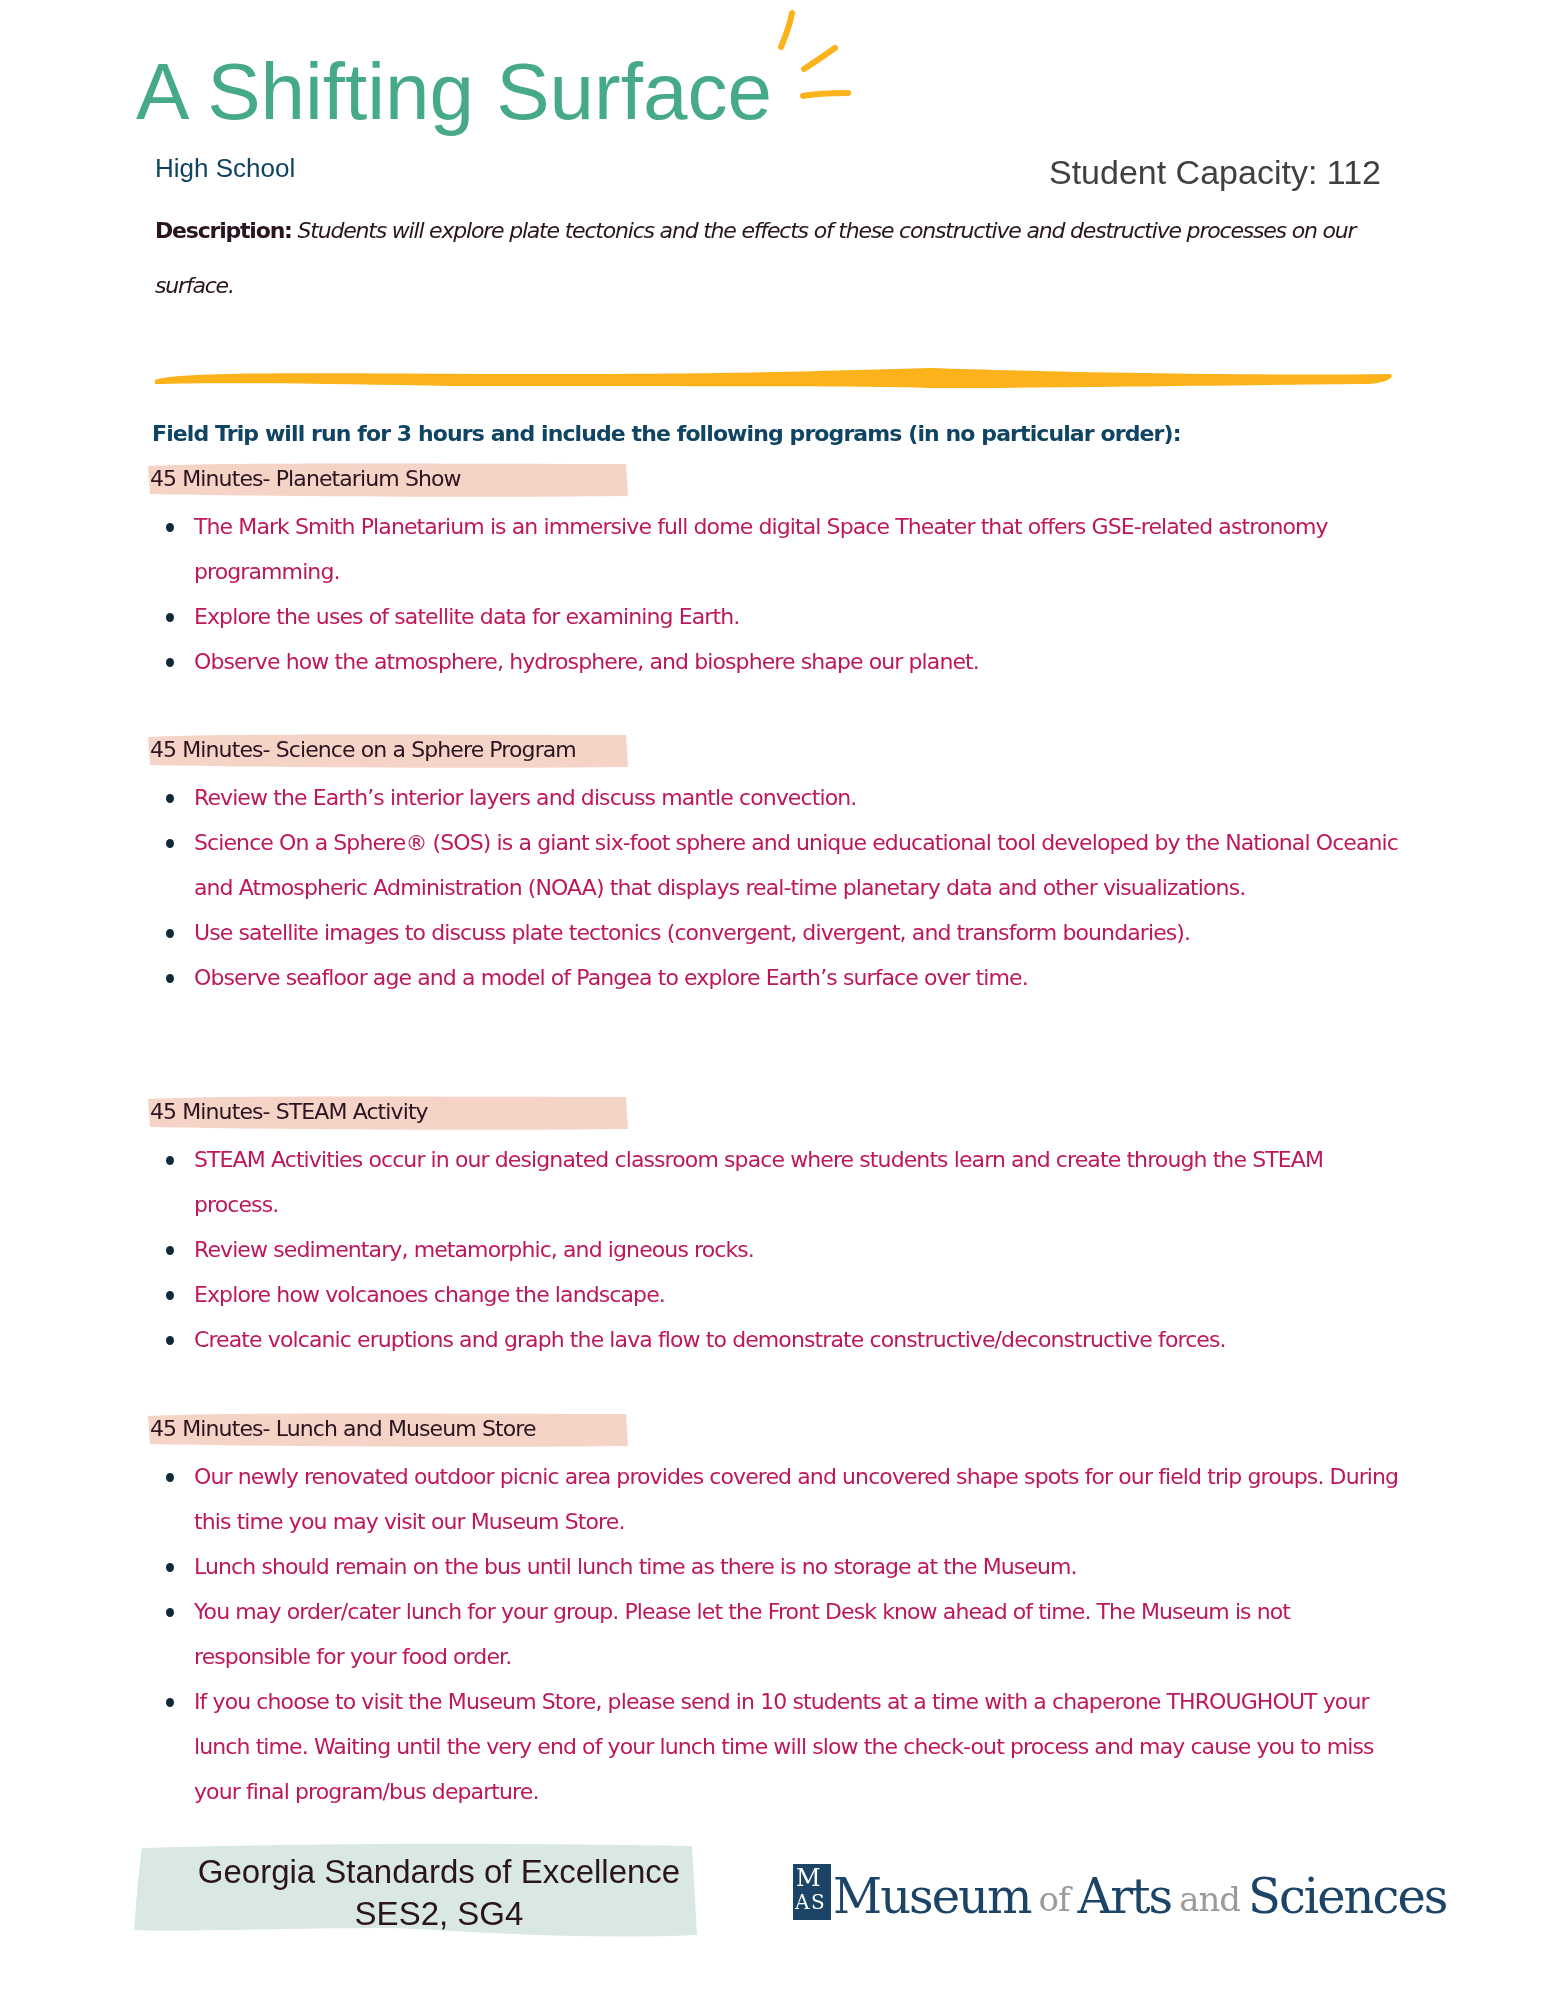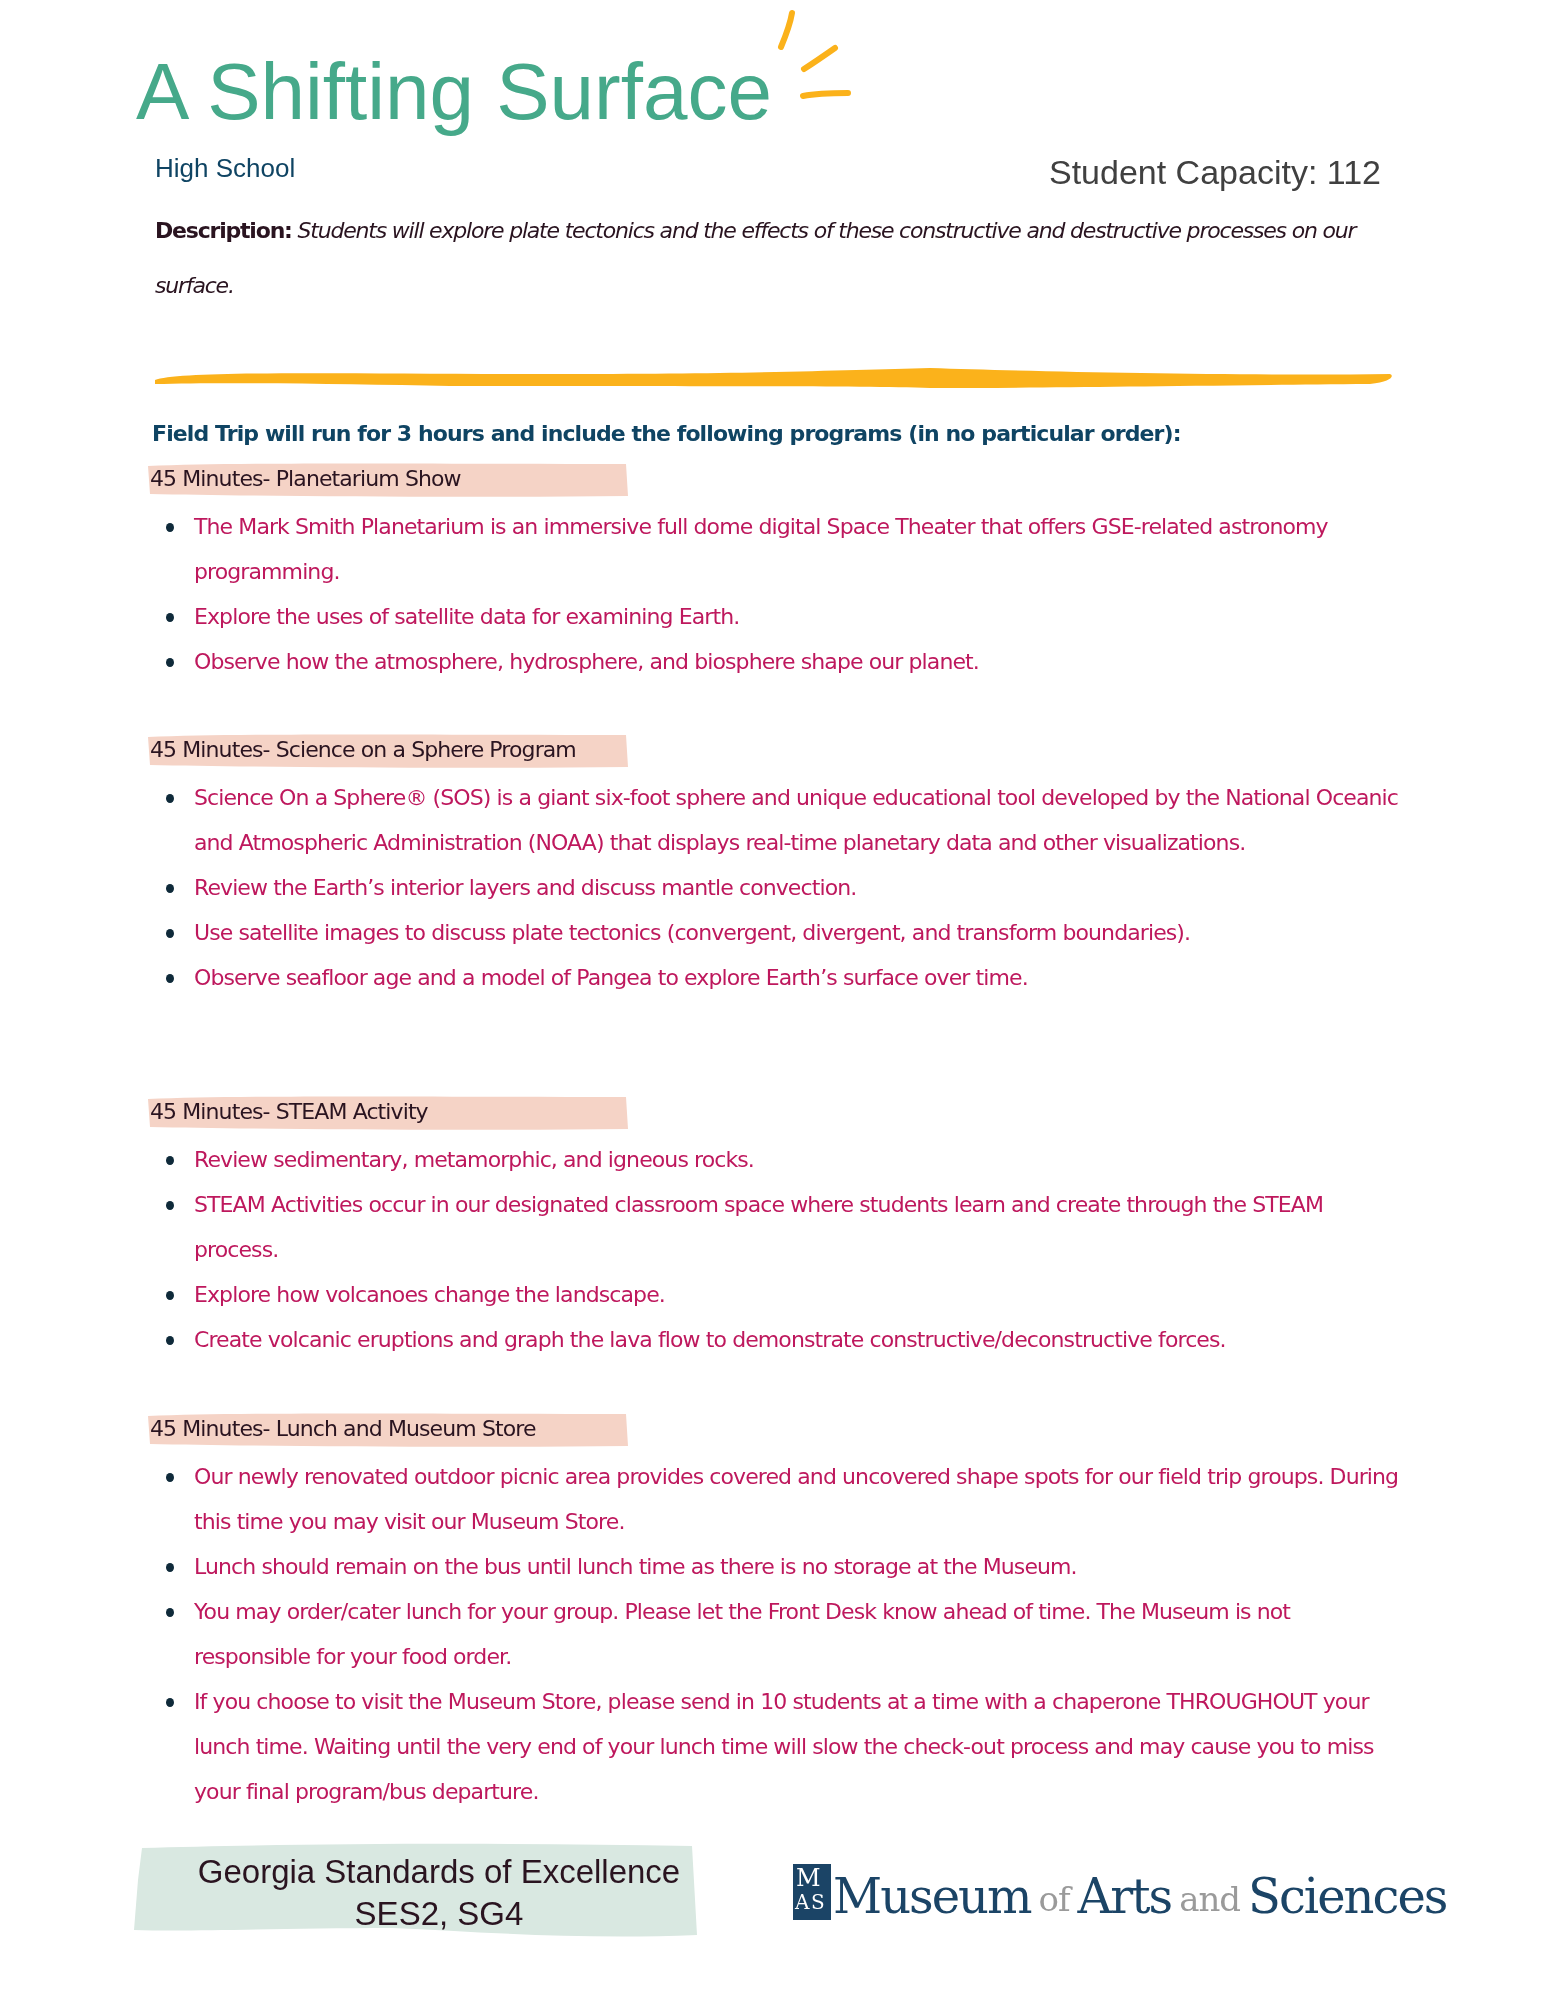--- a/index.html
+++ b/index.html
@@ -131,37 +131,37 @@
 </div>
 
 <div class="section" style="top:733px;">
   <div class="sec-head">
     <svg class="hl" viewBox="0 0 480 36" preserveAspectRatio="none">
       <path d="M0 4 C 100 0, 300 2, 478 2 L 480 34 C 300 36, 100 34, 2 32 Z" fill="#f5d3c6"></path>
     </svg>
     <span class="hl-text">45 Minutes- Science on a Sphere Program</span>
   </div>
   <ul class="bullets">
+    <li><span class="dot"></span><span>Review the Earth’s interior layers and discuss mantle convection.</span></li>
     <li><span class="dot"></span><span>Science On a Sphere® (SOS) is a giant six-foot sphere and unique educational tool developed by the National Oceanic and Atmospheric Administration (NOAA) that displays real-time planetary data and other visualizations.</span></li>
-    <li><span class="dot"></span><span>Review the Earth’s interior layers and discuss mantle convection.</span></li>
     <li><span class="dot"></span><span>Use satellite images to discuss plate tectonics (convergent, divergent, and transform boundaries).</span></li>
     <li><span class="dot"></span><span>Observe seafloor age and a model of Pangea to explore Earth’s surface over time.</span></li>
   </ul>
 </div>
 
 <div class="section" style="top:1095px;">
   <div class="sec-head">
     <svg class="hl" viewBox="0 0 480 36" preserveAspectRatio="none">
       <path d="M0 4 C 100 0, 300 2, 478 2 L 480 34 C 300 36, 100 34, 2 32 Z" fill="#f5d3c6"></path>
     </svg>
     <span class="hl-text">45 Minutes- STEAM Activity</span>
   </div>
   <ul class="bullets">
+    <li><span class="dot"></span><span>STEAM Activities occur in our designated classroom space where students learn and create through the STEAM process.</span></li>
     <li><span class="dot"></span><span>Review sedimentary, metamorphic, and igneous rocks.</span></li>
-    <li><span class="dot"></span><span>STEAM Activities occur in our designated classroom space where students learn and create through the STEAM process.</span></li>
     <li><span class="dot"></span><span>Explore how volcanoes change the landscape.</span></li>
     <li><span class="dot"></span><span>Create volcanic eruptions and graph the lava flow to demonstrate constructive/deconstructive forces.</span></li>
   </ul>
 </div>
 
 <div class="section" style="top:1412px;">
   <div class="sec-head">
     <svg class="hl" viewBox="0 0 480 36" preserveAspectRatio="none">
       <path d="M0 4 C 100 0, 300 2, 478 2 L 480 34 C 300 36, 100 34, 2 32 Z" fill="#f5d3c6"></path>
     </svg>

